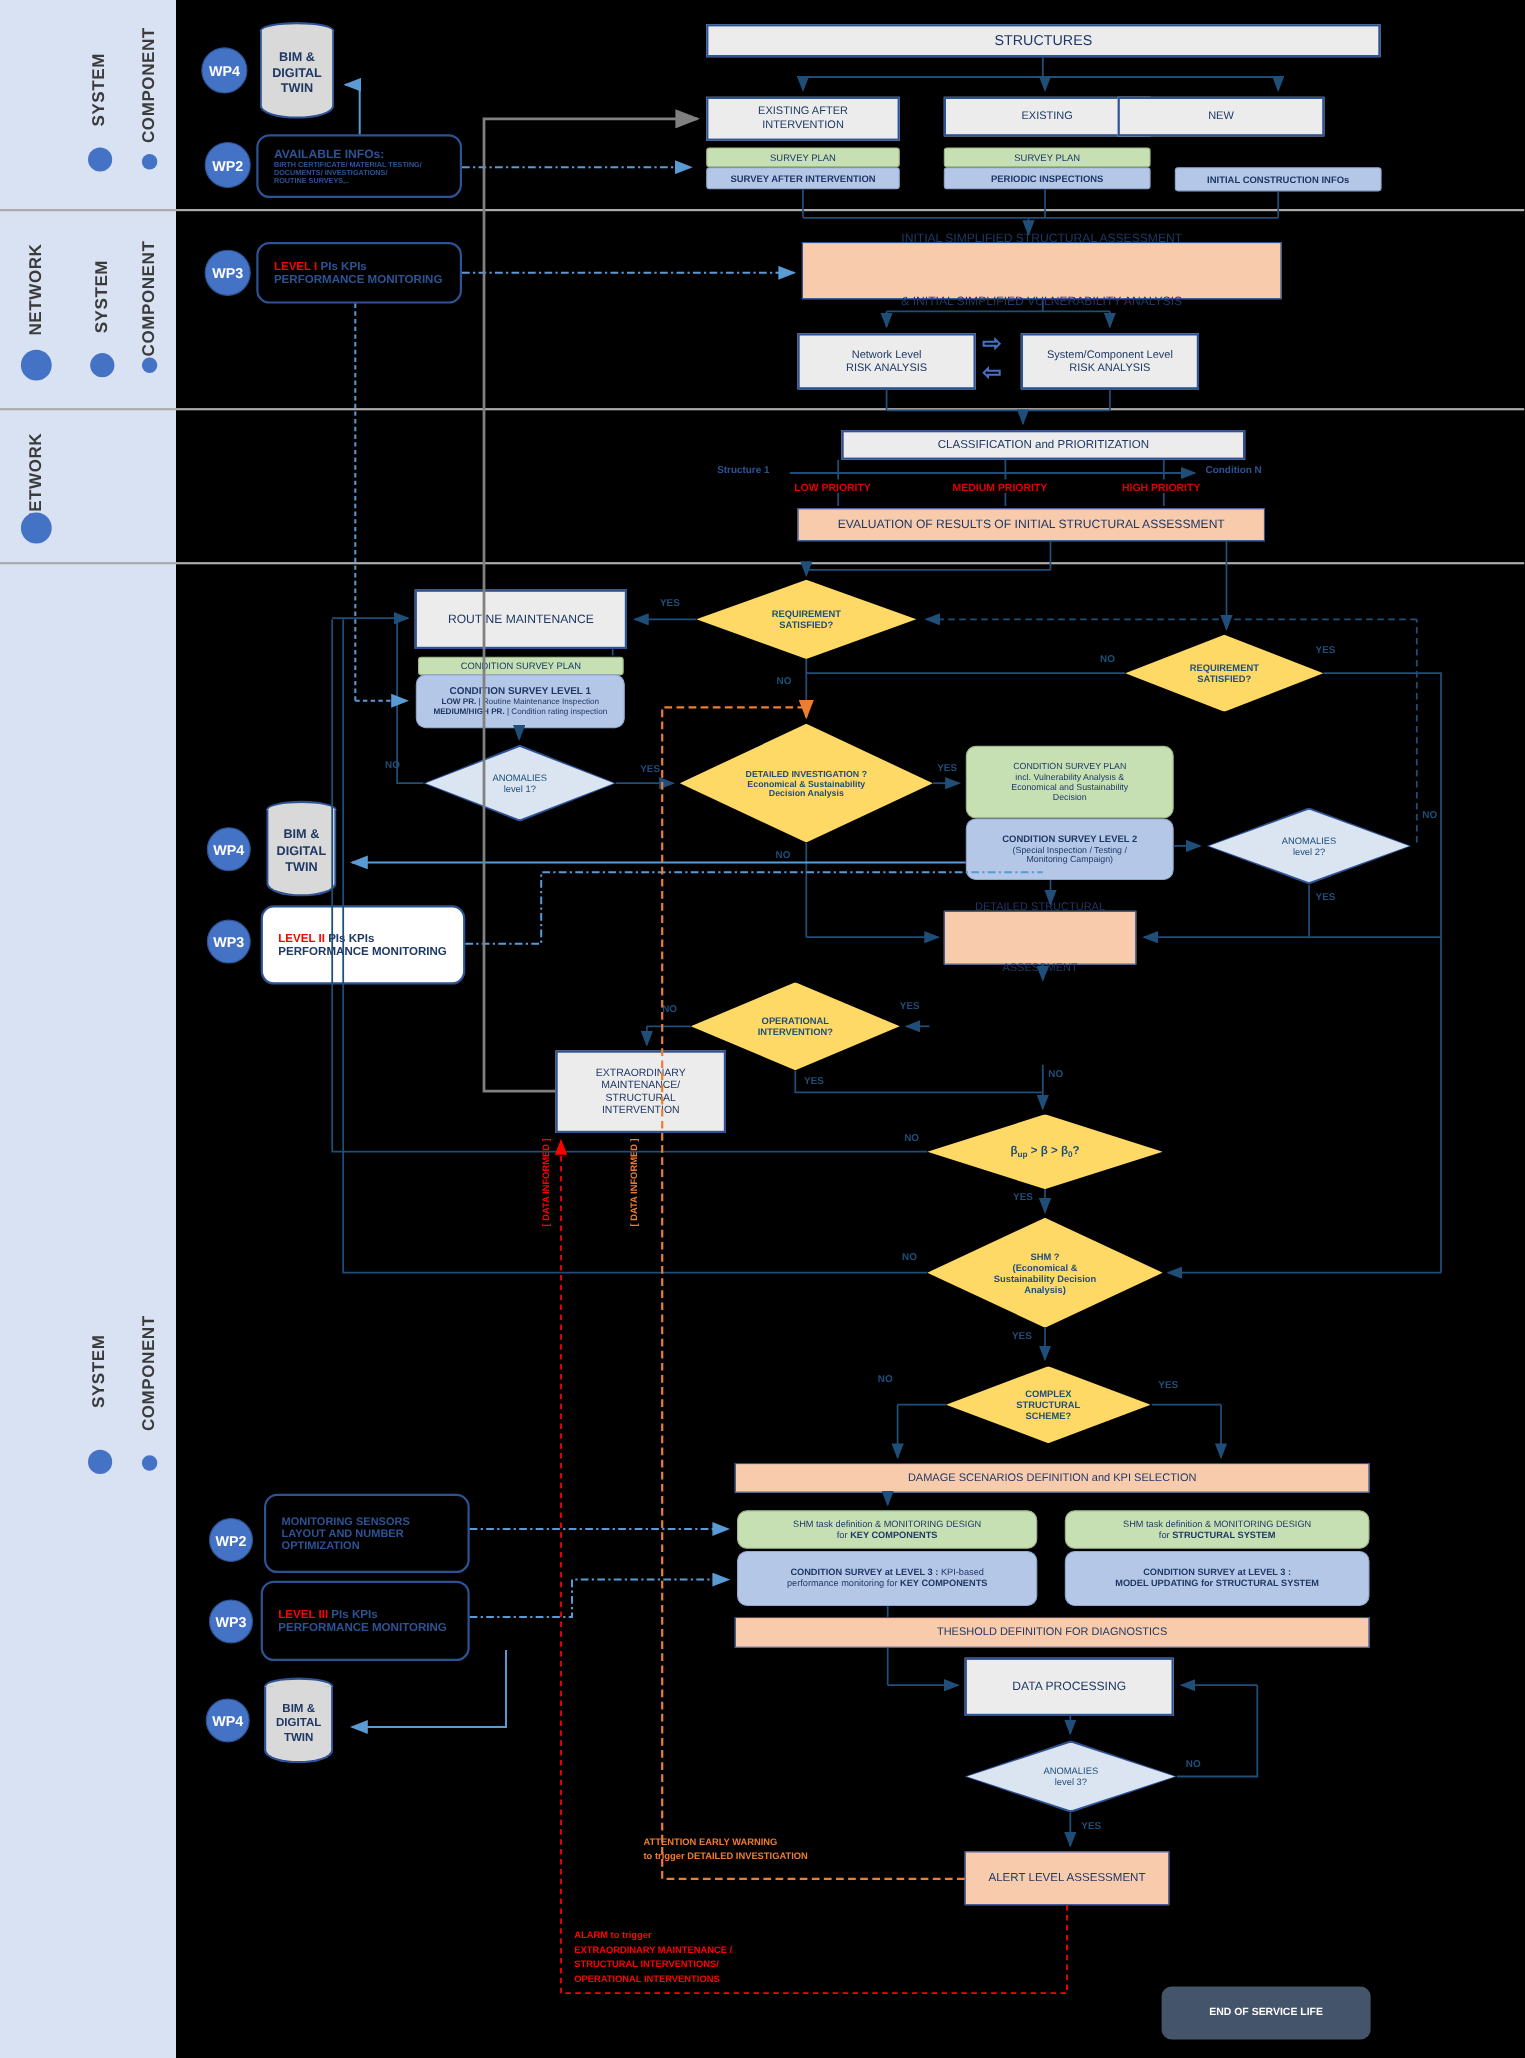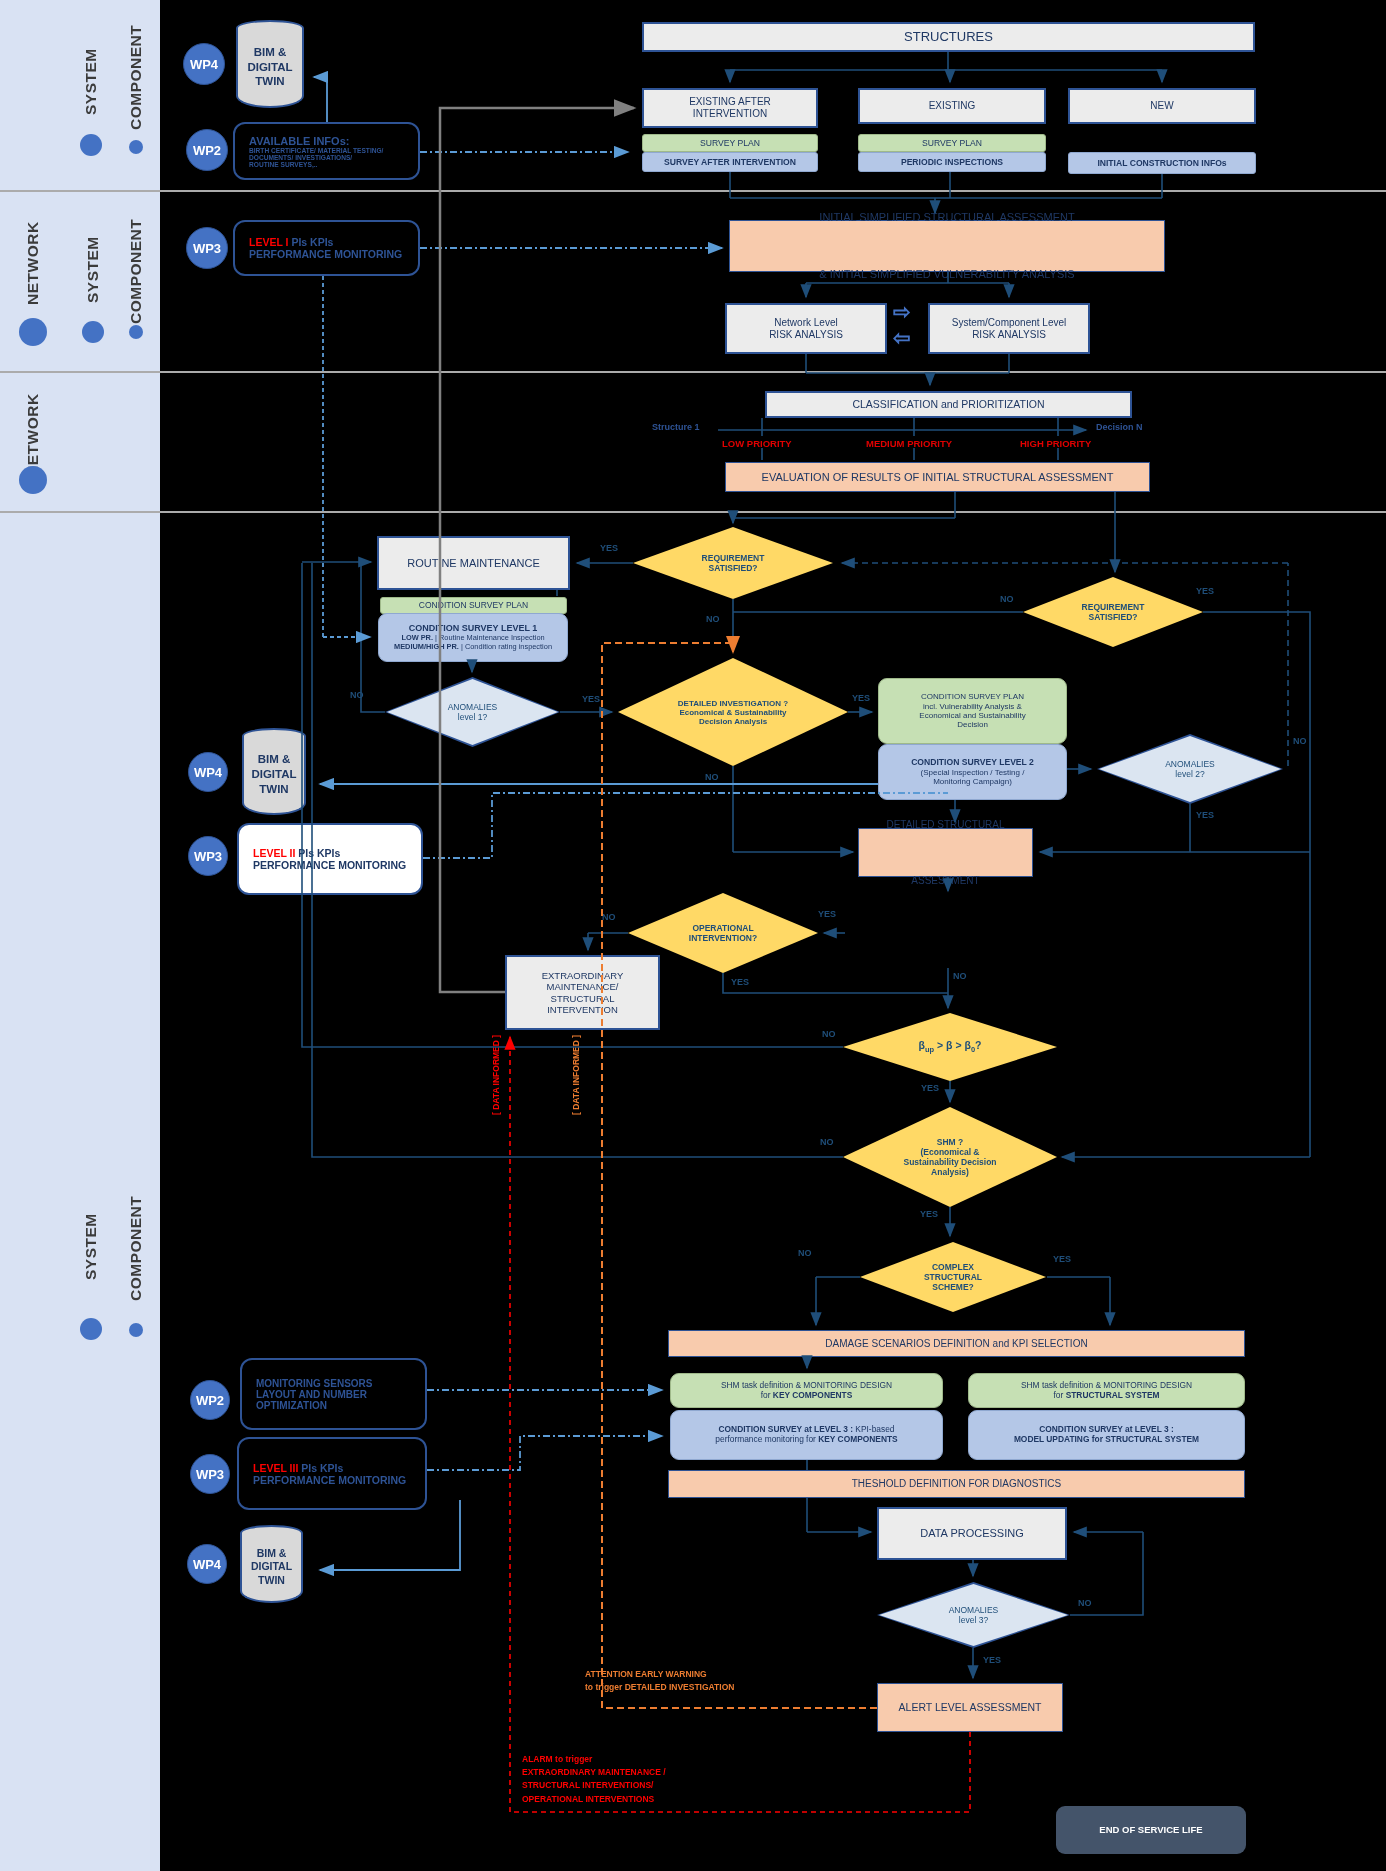--- a/index.html
+++ b/index.html
@@ -75,21 +75,21 @@
     <div><span class="redtxt">LEVEL I</span><span> PIs KPIs</span></div>
     <div>PERFORMANCE MONITORING</div>
   </div>
 
   <div class="n gray" style="left:642px;top:22px;width:613px;height:30px;font-size:13px;">STRUCTURES</div>
   <div class="n gray" style="left:642px;top:88px;width:176px;height:40px;font-size:10px;">
     <div>EXISTING AFTER</div>
     <div>INTERVENTION</div>
   </div>
   <div class="n gray" style="left:858px;top:88px;width:188px;height:36px;font-size:10px;">EXISTING</div>
-  <div class="n gray" style="left:1068px;top:88px;width:188px;height:36px;font-size:10px;">NEW</div>
+  <div class="n gray" style="left:1016px;top:88px;width:188px;height:36px;font-size:10px;">NEW</div>
   <div class="n gbar" style="left:642px;top:134px;width:176px;height:18px;font-size:8.6px;">SURVEY PLAN</div>
   <div class="n bbar" style="left:642px;top:152px;width:176px;height:20px;font-size:8.6px;font-weight:bold;">SURVEY AFTER INTERVENTION</div>
   <div class="n gbar" style="left:858px;top:134px;width:188px;height:18px;font-size:8.6px;">SURVEY PLAN</div>
   <div class="n bbar" style="left:858px;top:152px;width:188px;height:20px;font-size:8.6px;font-weight:bold;">PERIODIC INSPECTIONS</div>
   <div class="n bbar" style="left:1068px;top:152px;width:188px;height:22px;font-size:8.6px;font-weight:bold;">INITIAL CONSTRUCTION INFOs</div>
 
   <div class="n orangebx" style="left:729px;top:220px;width:436px;height:52px;font-size:11px;">
     <div>INITIAL SIMPLIFIED STRUCTURAL ASSESSMENT</div>
     <div>&amp; INITIAL SIMPLIFIED VULNERABILITY ANALYSIS</div>
   </div>
@@ -99,21 +99,21 @@
   </div>
   <div class="n gray" style="left:928px;top:303px;width:162px;height:51px;font-size:10px;">
     <div>System/Component Level</div>
     <div>RISK ANALYSIS</div>
   </div>
   <div style="position:absolute;left:893px;top:300px;font-size:21px;color:#4472c4;font-weight:bold;">⇨</div>
   <div style="position:absolute;left:893px;top:326px;font-size:21px;color:#4472c4;font-weight:bold;">⇦</div>
 
   <div class="n gray" style="left:765px;top:391px;width:367px;height:27px;font-size:10.5px;">CLASSIFICATION and PRIORITIZATION</div>
   <div class="lbl" style="left:652px;top:422px;color:#2e5395;">Structure 1</div>
-  <div class="lbl" style="left:1096px;top:422px;color:#2e5395;">Decision N</div>
+  <div class="lbl" style="left:1096px;top:422px;color:#2e5395;">Condition N</div>
   <div class="lbl" style="left:722px;top:438px;color:#e00000;font-size:9.5px;">LOW PRIORITY</div>
   <div class="lbl" style="left:866px;top:438px;color:#e00000;font-size:9.5px;">MEDIUM PRIORITY</div>
   <div class="lbl" style="left:1020px;top:438px;color:#e00000;font-size:9.5px;">HIGH PRIORITY</div>
   <div class="n orangebx" style="left:725px;top:462px;width:425px;height:30px;font-size:11px;">EVALUATION OF RESULTS OF INITIAL STRUCTURAL ASSESSMENT</div>
 
   <div class="dia yellow" style="left:633px;top:527px;width:200px;height:72px;font-size:8.5px;font-weight:bold;">
     <div>REQUIREMENT</div>
     <div>SATISFIED?</div>
   </div>
   <div class="dia yellow" style="left:1023px;top:577px;width:180px;height:70px;font-size:8.5px;font-weight:bold;">

